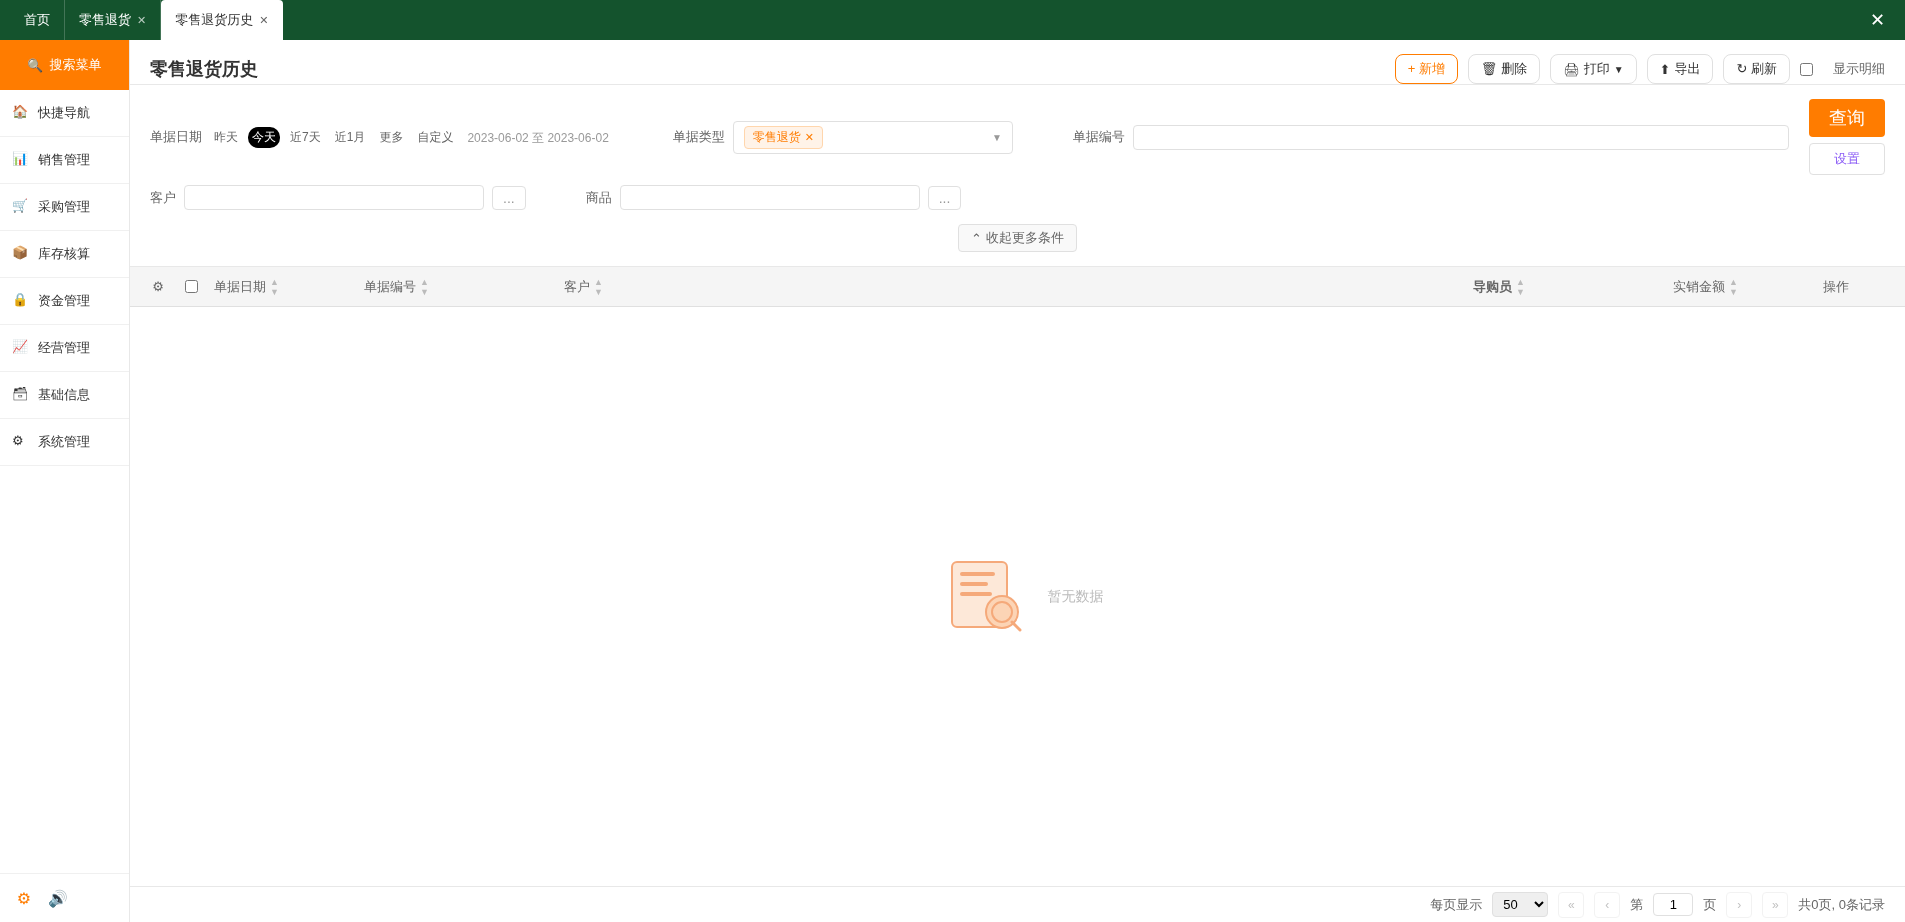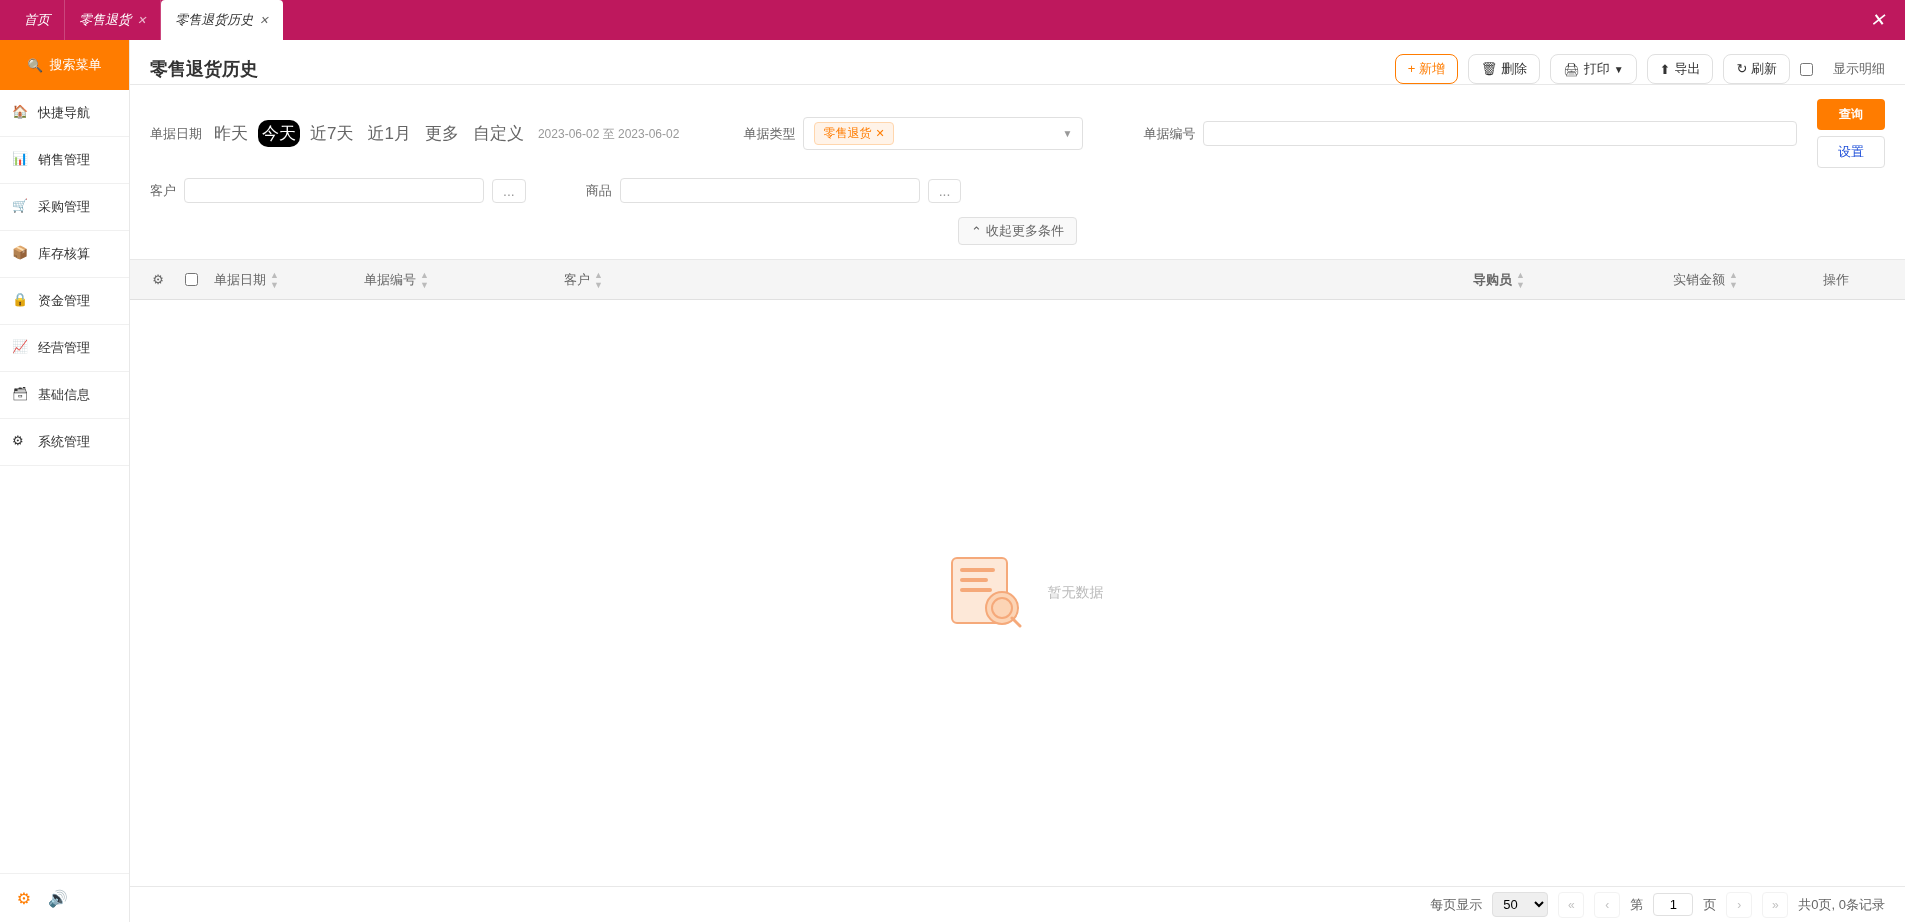--- a/index.html
+++ b/index.html
@@ -1,26 +1,25 @@
 <!DOCTYPE html>
 <html><head>
   <meta charset="utf-8">
   <style>
     * { box-sizing: border-box; margin: 0; padding: 0; font-family: "Microsoft YaHei", "PingFang SC", sans-serif; }
     body { width: 1905px; height: 922px; overflow: hidden; background: #f5f5f5; display: flex; flex-direction: column; }
 
     
     .top-nav {
-      background: #be185d;
+      background: #14532d;
       height: 40px;
       display: flex;
       align-items: center;
       padding: 0 10px;
       flex-shrink: 0;
-      font-style: italic;
     }
     .top-nav .tab {
       display: flex; align-items: center;
       padding: 0 14px; height: 40px;
       color: #fff; font-size: 13px; cursor: pointer;
       border-right: 1px solid rgba(255,255,255,0.2);
     }
     .top-nav .tab.active {
       background: #fff; color: #333;
       border-radius: 4px 4px 0 0;
@@ -116,21 +115,21 @@
       display: flex; align-items: center; gap: 20px; margin-bottom: 10px;
     }
     .filter-field {
       display: flex; align-items: center; gap: 8px; font-size: 13px; color: #333;
     }
     .filter-label { white-space: nowrap; color: #666; }
     .date-filter-options {
       display: flex; align-items: center; gap: 6px;
     }
     .date-opt {
-      font-size: 17px; color: #666; cursor: pointer; padding: 2px 4px; border-radius: 3px;
+      font-size: 12px; color: #666; cursor: pointer; padding: 2px 4px; border-radius: 3px;
     }
     .date-opt.active {
       background: #000000; color: #fff; border-radius: 10px; padding: 2px 4px;
     }
     .date-range { font-size: 12px; color: #999; margin-top: 0; }
     .filter-input {
       border: 1px solid #e0e0e0; border-radius: 4px;
       padding: 4px 8px; font-size: 13px;
       min-width: 200px; color: #333; background: #fff;
       cursor: pointer; outline: none;
@@ -224,25 +223,25 @@
       text-align: center; font-size: 13px;
     }
 
     
     .query-set-btns {
       display: flex; flex-direction: column; gap: 6px;
     }
     .btn-query {
       background: #ff7c00; color: #fff;
       border: none; border-radius: 4px;
-      padding: 7px 20px; font-size: 12px;
-      cursor: pointer; font-weight: 700;
+      padding: 7px 20px; font-size: 18px;
+      cursor: pointer; font-weight: 400;
     }
     .btn-set {
-      background: #fff; color: #1d4ed8;
+      background: #fff; color: #8b5cf6;
       border: 1px solid #e0e0e0; border-radius: 4px;
       padding: 6px 20px; font-size: 13px;
       cursor: pointer;
     }
   </style>
 </head>
 <body>
 
 <div class="top-nav">
   <div class="tab">

